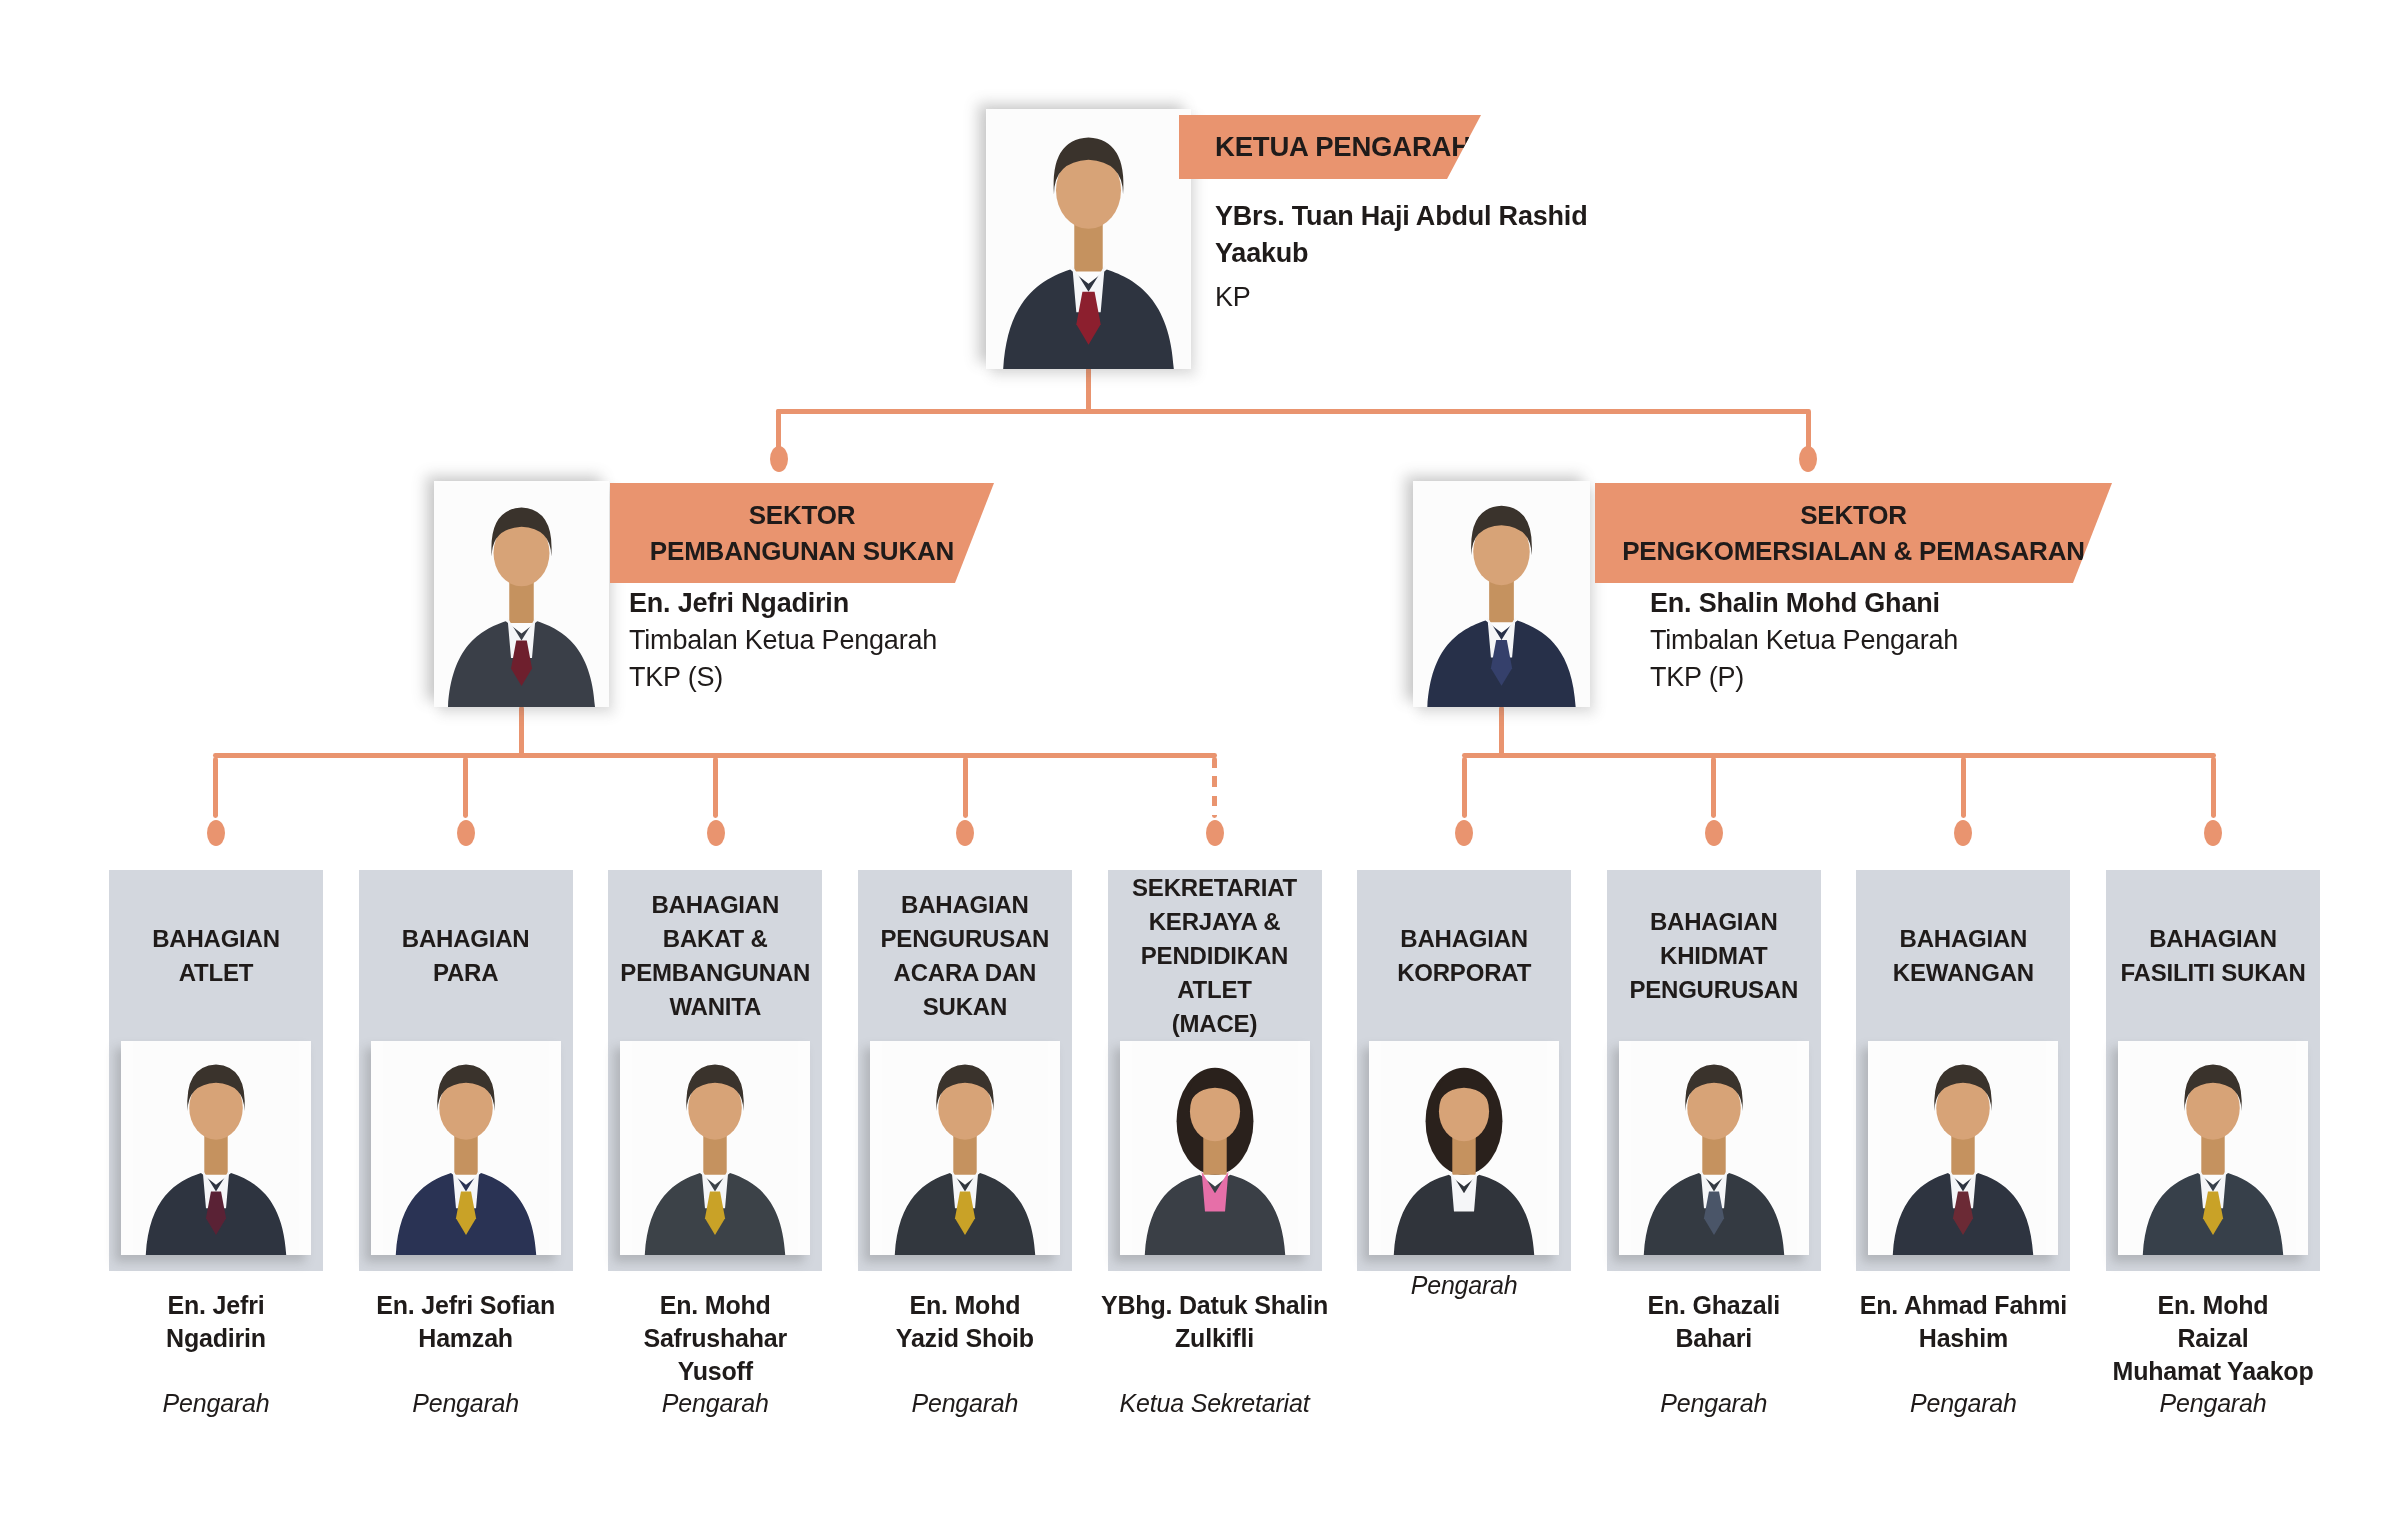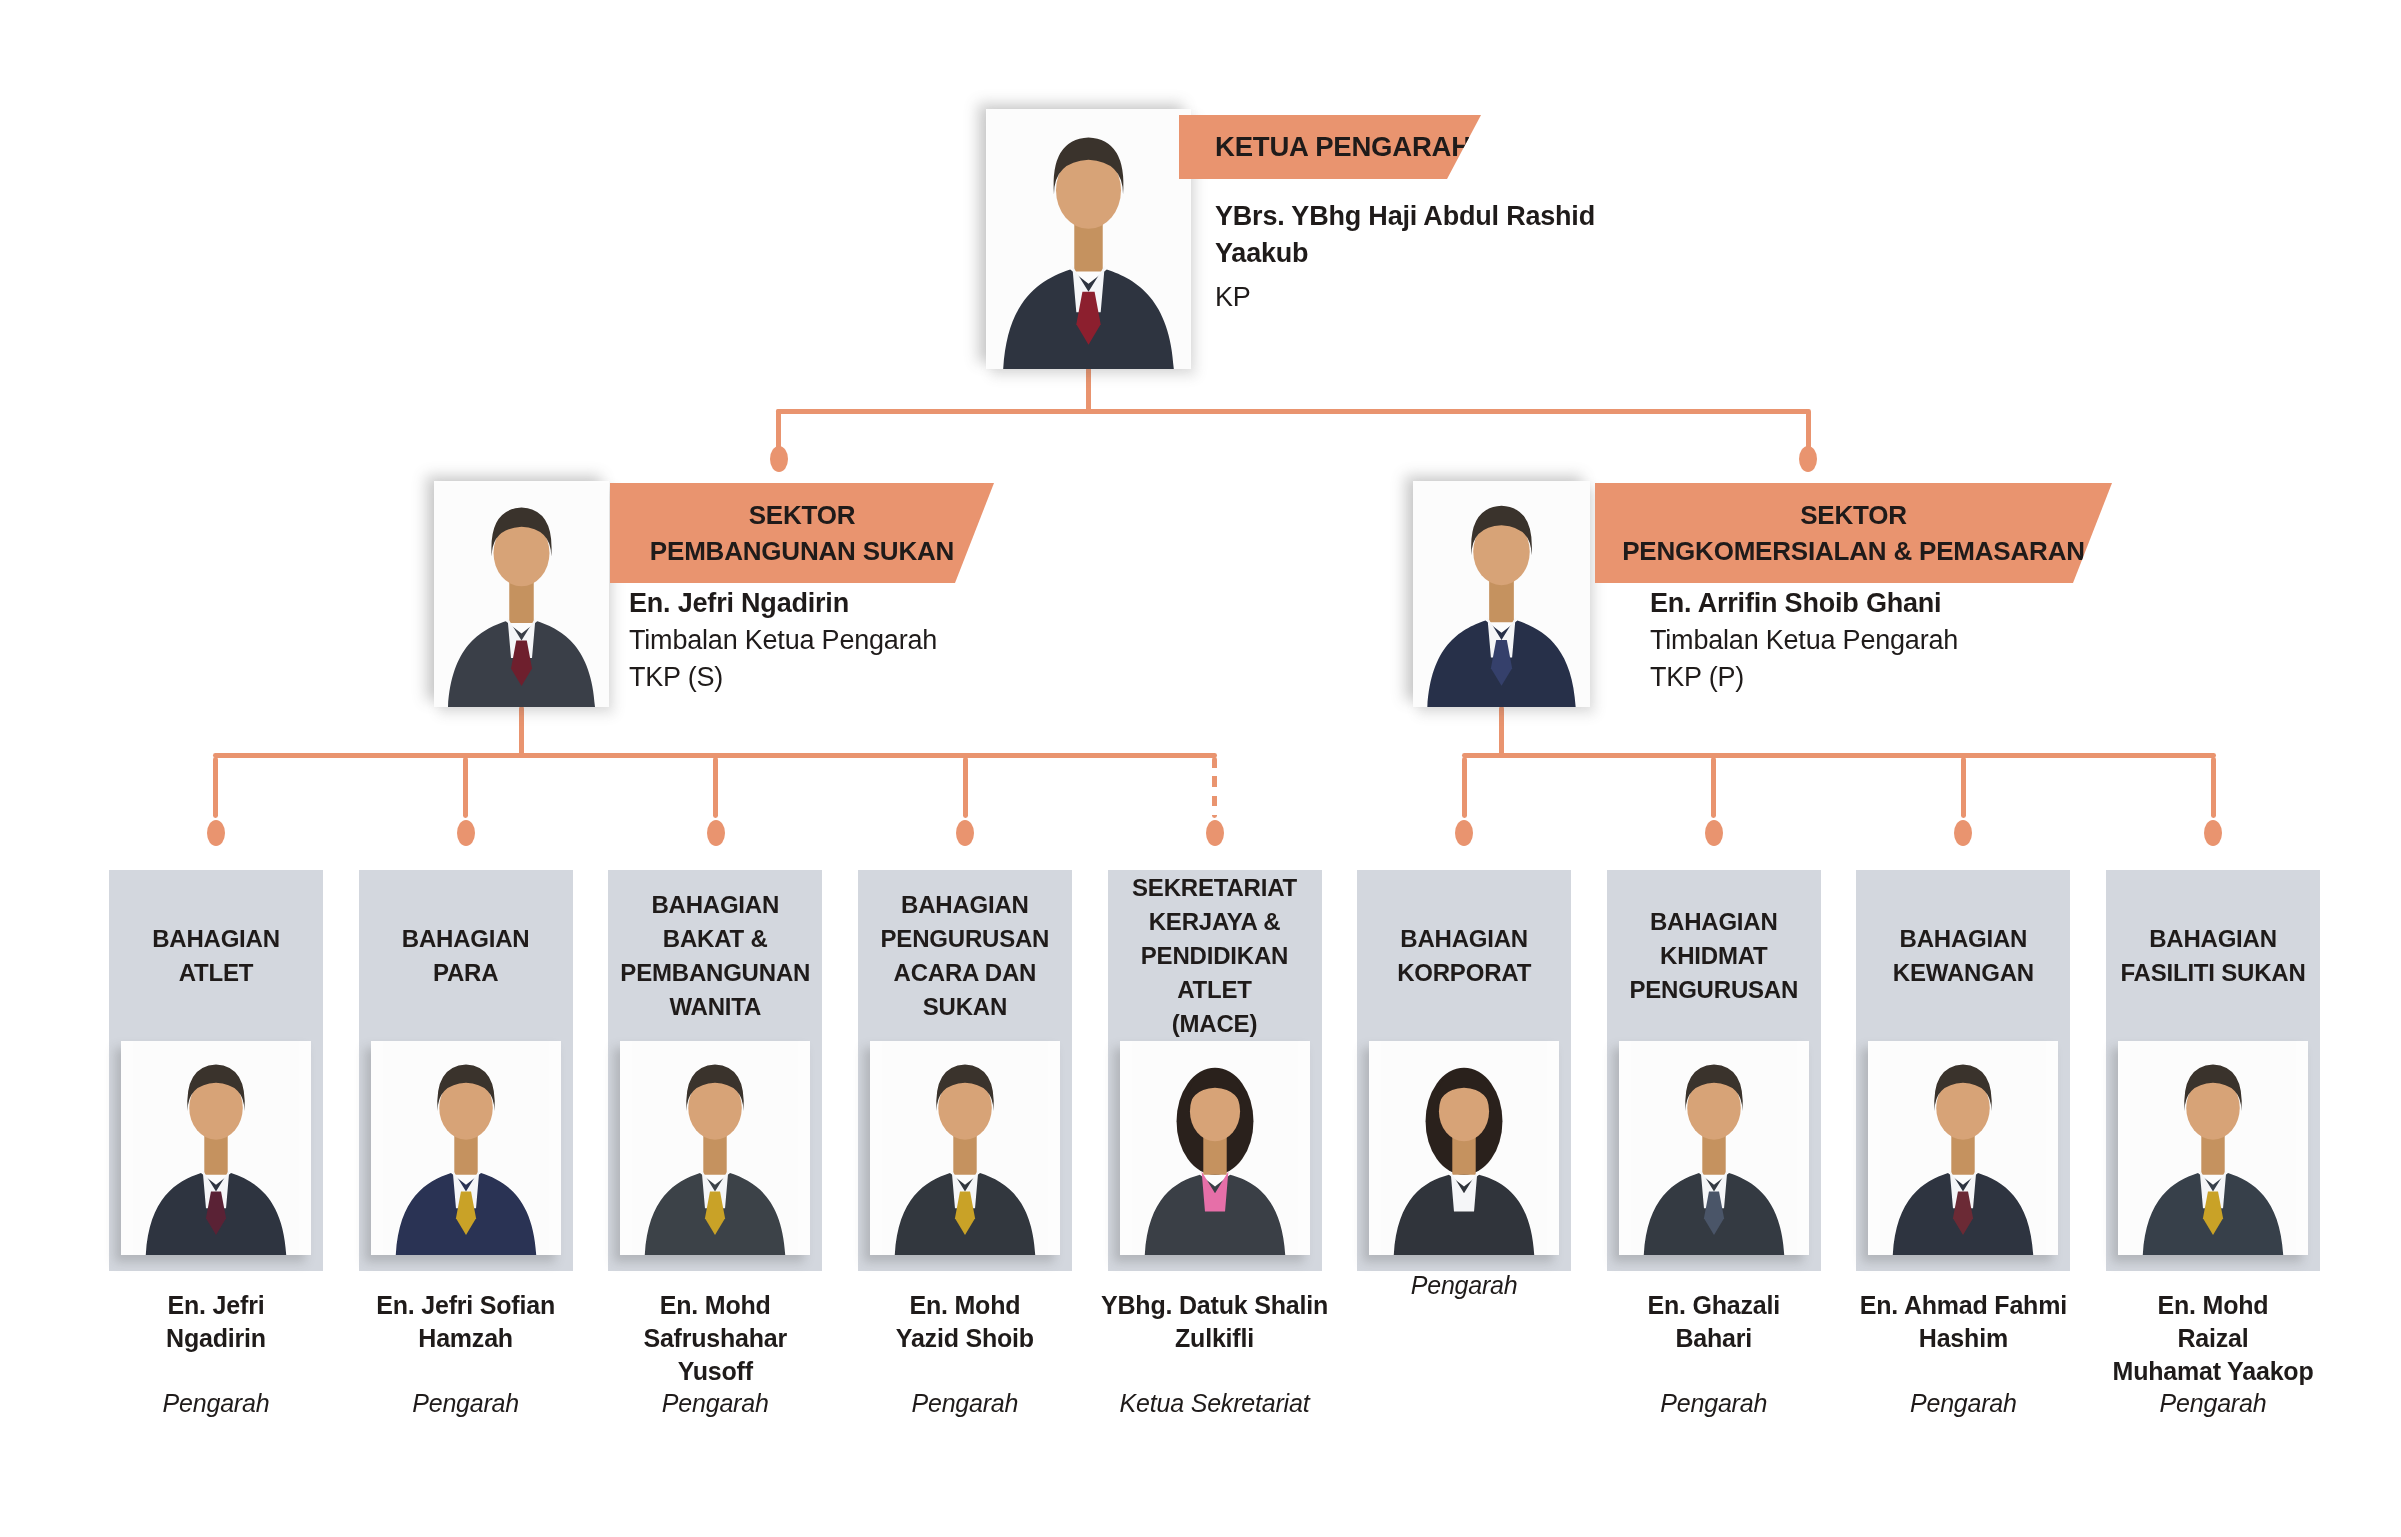--- a/index.html
+++ b/index.html
@@ -142,21 +142,21 @@
 
   <div class="photo" style="left:986px; top:109px; width:205px; height:260px; --tie:#8c1f2e;">
     <svg viewBox="0 0 100 128" preserveAspectRatio="xMidYMax meet">
         <use href="#av-m"></use>
       </svg>
   </div>
   <div class="banner banner-top">
     <span>KETUA PENGARAH</span>
   </div>
   <div class="info info-top">
-    <div class="nm">YBrs. YBhg Haji Abdul Rashid
+    <div class="nm">YBrs. Tuan Haji Abdul Rashid
 Yaakub</div>
     <div class="tt">KP</div>
   </div>
 
   <div class="photo" style="left:434px; top:481px; width:175px; height:226px; --suit:#3a3f48;">
     <svg viewBox="0 0 100 128" preserveAspectRatio="xMidYMax meet">
         <use href="#av-m"></use>
       </svg>
   </div>
   <div class="banner banner-sector banner-sector-left">SEKTOR
@@ -168,21 +168,21 @@
   </div>
 
   <div class="photo" style="left:1413px; top:481px; width:177px; height:226px; --suit:#273049; --tie:#35406b;">
     <svg viewBox="0 0 100 128" preserveAspectRatio="xMidYMax meet">
         <use href="#av-m"></use>
       </svg>
   </div>
   <div class="banner banner-sector banner-sector-right">SEKTOR
 PENGKOMERSIALAN &amp; PEMASARAN</div>
   <div class="info info-sector-right">
-    <div class="nm">En. Arrifin Shoib Ghani</div>
+    <div class="nm">En. Shalin Mohd Ghani</div>
     <div class="tt">Timbalan Ketua Pengarah</div>
     <div class="tt">TKP (P)</div>
   </div>
 
   <div class="row">
 
     <div class="dept">
       <div class="dept-box">
         <div class="dept-head">BAHAGIAN
 ATLET</div>

